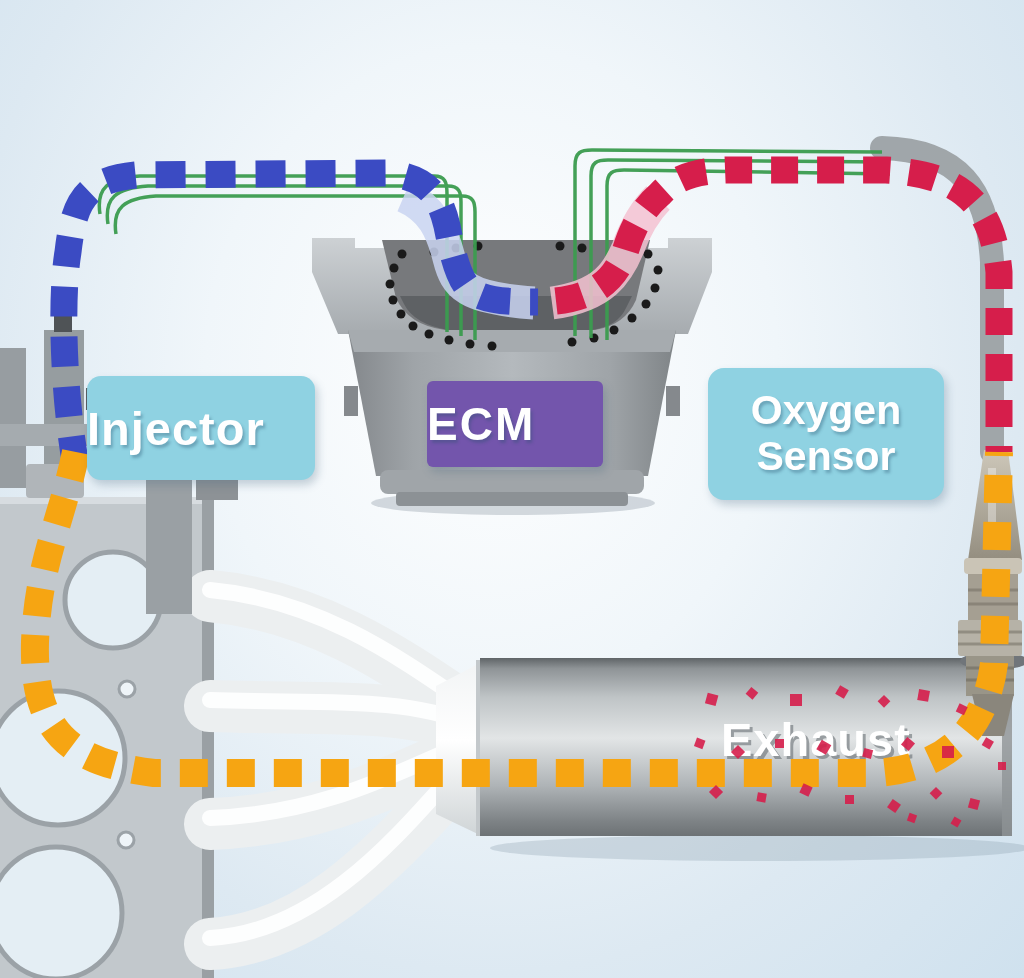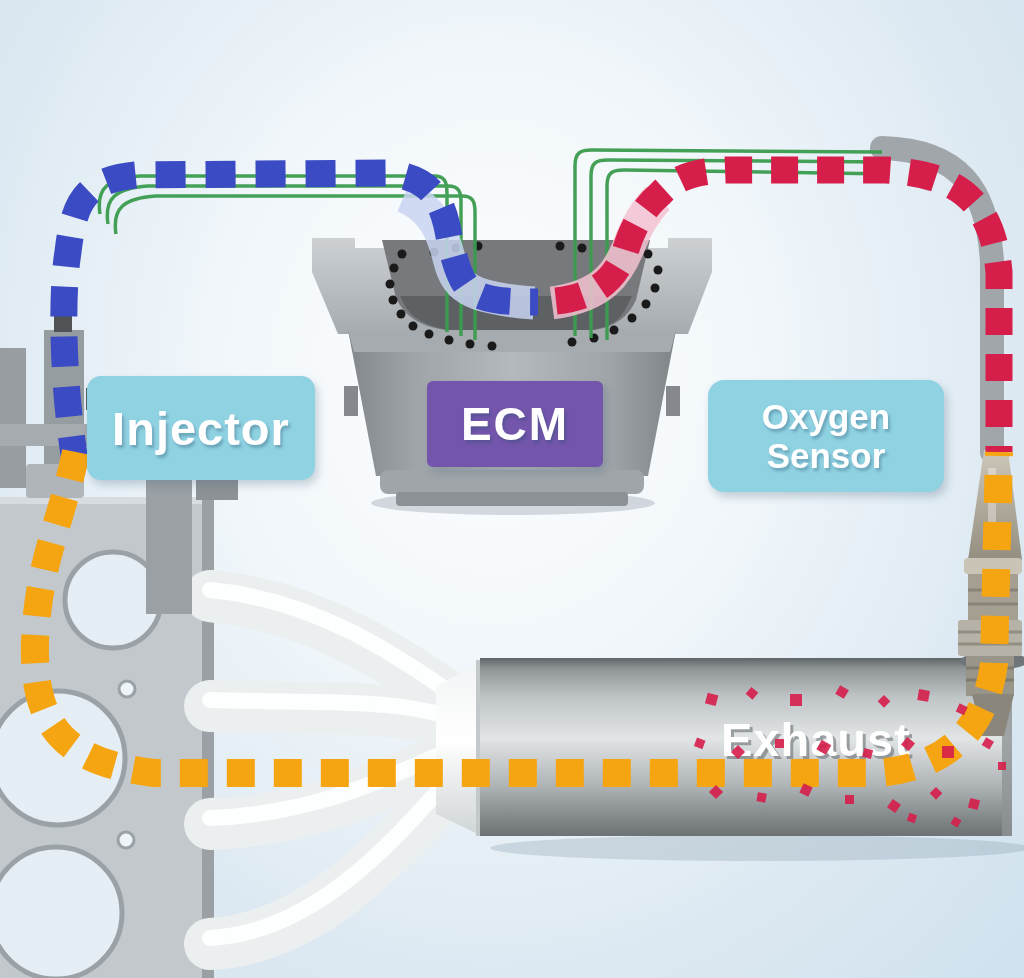--- a/index.html
+++ b/index.html
@@ -18,34 +18,34 @@
     position:relative;
     width:1024px;height:978px;
     overflow:hidden;
     background: radial-gradient(ellipse at 48% 38%,
       var(--bg_center) 0%, #f0f6fa 38%, #dde9f2 70%, var(--bg_edge) 100%);
     font-family:"Liberation Sans", sans-serif;
   }
   .stage svg{position:absolute;left:0;top:0;}
   .chip{
     position:absolute;
-    display:flex;align-items:center;justify-content:center;
+    display:flex;align-items:center;
     background:var(--label_bg);
     color:var(--label_text);
     font-weight:bold;
     border-radius:14px;
     text-shadow:2px 3px 3px rgba(40,80,110,0.35);
     box-shadow:3px 5px 8px rgba(70,100,125,0.28);
     text-align:center;
     box-sizing:border-box;
   }
   .chip-injector{left:87px;top:376px;width:228px;height:104px;font-size:47px;letter-spacing:1px;}
   .chip-ecm{left:427px;top:381px;width:176px;height:86px;font-size:46px;letter-spacing:2px;
     background:var(--ecm_label_bg);border-radius:6px;}
-  .chip-oxygen{left:708px;top:380px;width:236px;height:112px;font-size:35px;line-height:1.12;padding:0 12px;border-radius:16px;}
+  .chip-oxygen{left:708px;top:368px;width:236px;height:132px;font-size:41px;line-height:1.12;padding:0 12px;border-radius:16px;}
   .svg-exhaust-text{
     font-family:"Liberation Sans", sans-serif;
     font-weight:bold;font-size:47px;letter-spacing:1px;
   }
 </style>
 </head>
 <body>
 
 <div class="stage">
 

